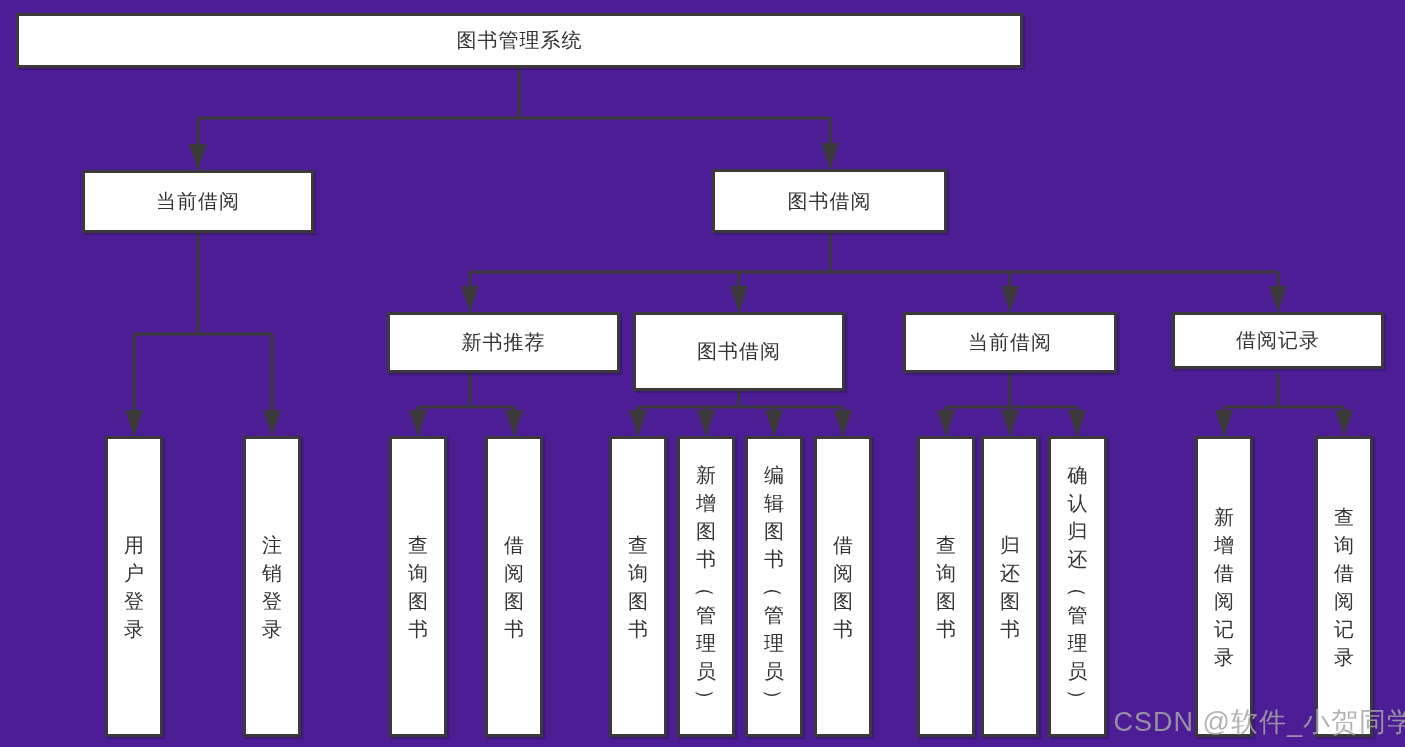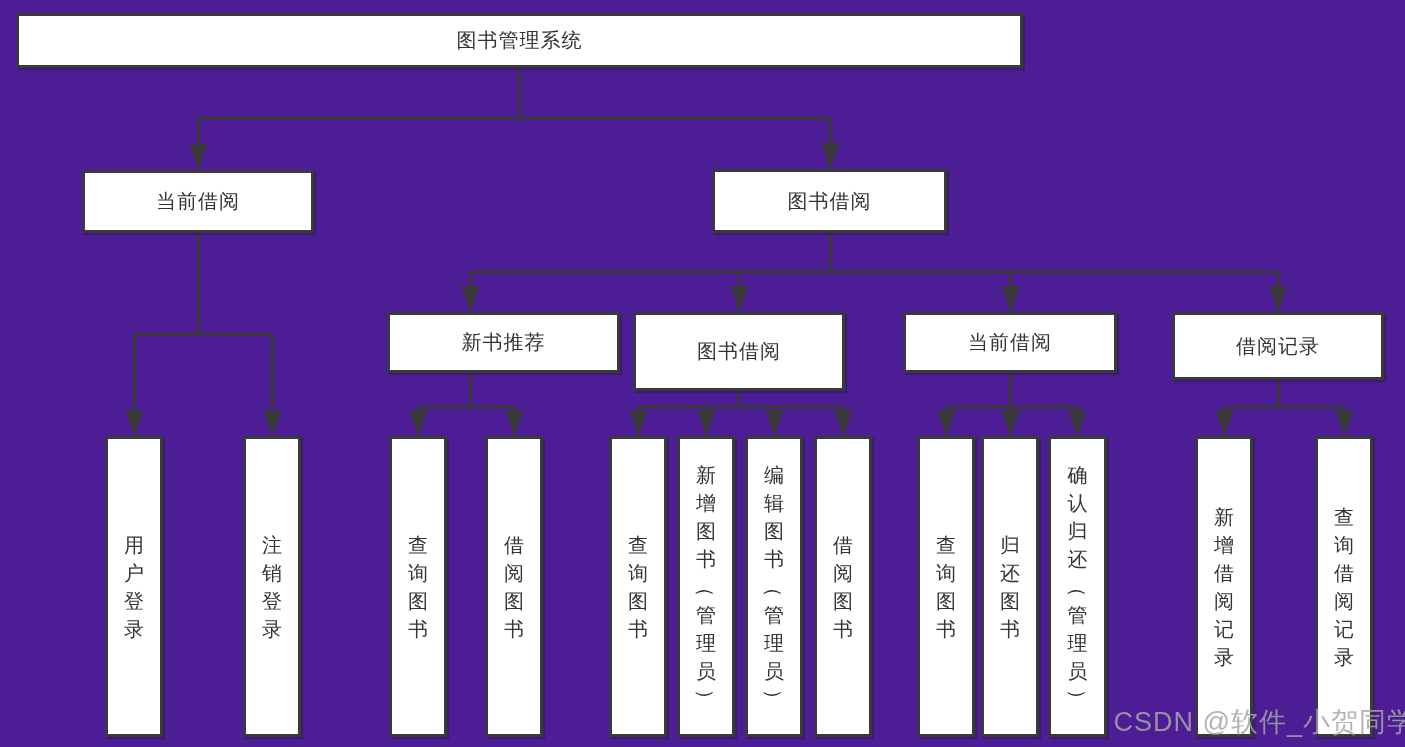--- a/index.html
+++ b/index.html
@@ -15,21 +15,21 @@
     font-size:20px; letter-spacing:1px;
     box-shadow:2px 2px 1px rgba(0,0,0,0.18);
   }
   
   #root           { left:16px;  top:13px;  width:1007px; height:55px; }
   #user-login     { left:82px;  top:170px; width:232px;  height:63px; }
   #book-mgmt      { left:712px; top:169px; width:235px;  height:64px; }
   #new-book       { left:363px; top:312px; width:233px;  height:61px;margin-left:24px; }
   #book-borrow    { left:633px; top:312px; width:212px;  height:79px; }
   #current-borrow { left:903px; top:312px; width:214px;  height:61px; }
-  #borrow-record  { left:1172px;top:312px; width:212px;  height:68px; }
+  #borrow-record  { left:1172px;top:312px; width:212px;  height:57px; }
   
   .leaf {
     position:absolute; top:436px; height:301px; width:58px;
     flex-direction:column; letter-spacing:0;
   }
   .leaf span {
     display:flex; align-items:center; justify-content:center;
     height:28px; width:100%; font-size:20px; line-height:1;
   }
   .leaf span.rot { transform:rotate(90deg); }

